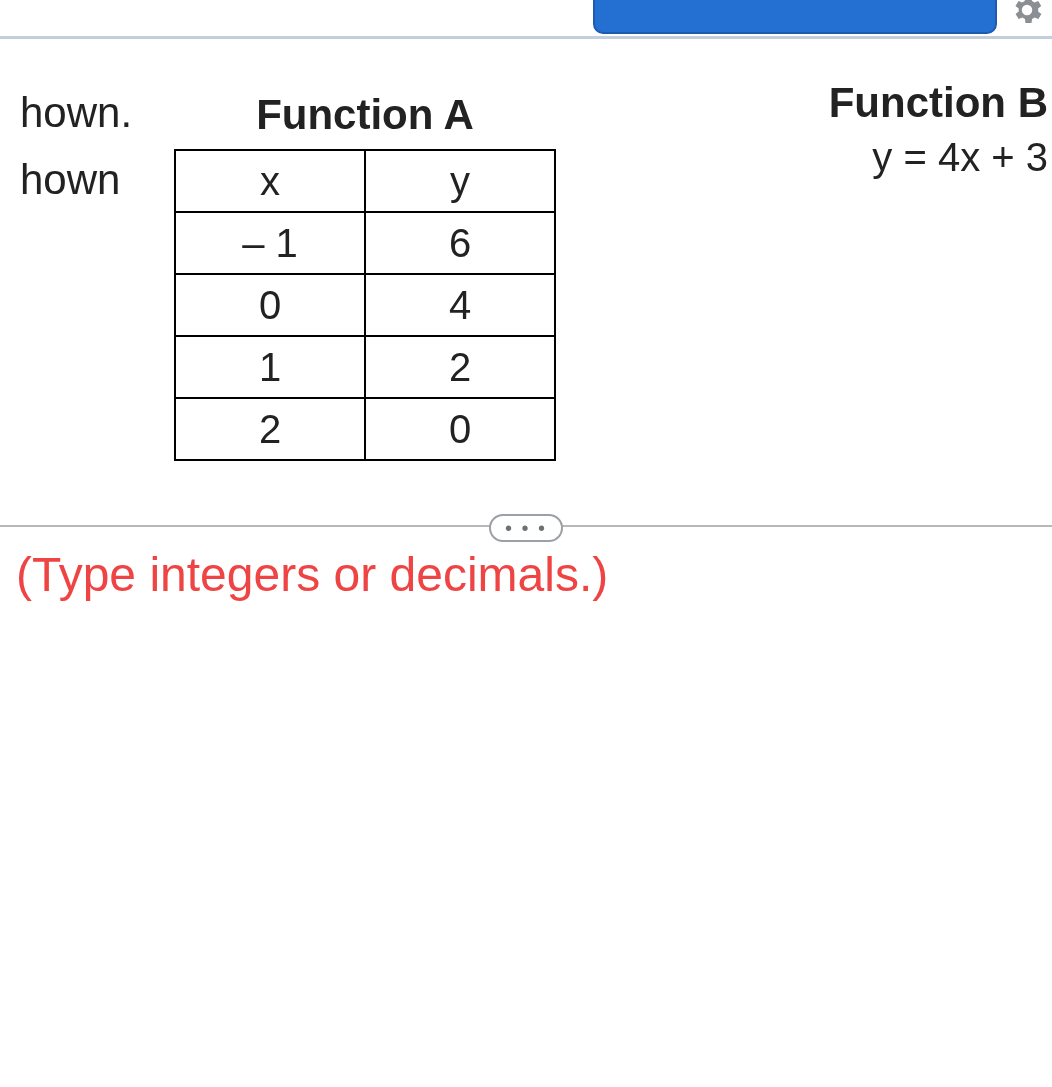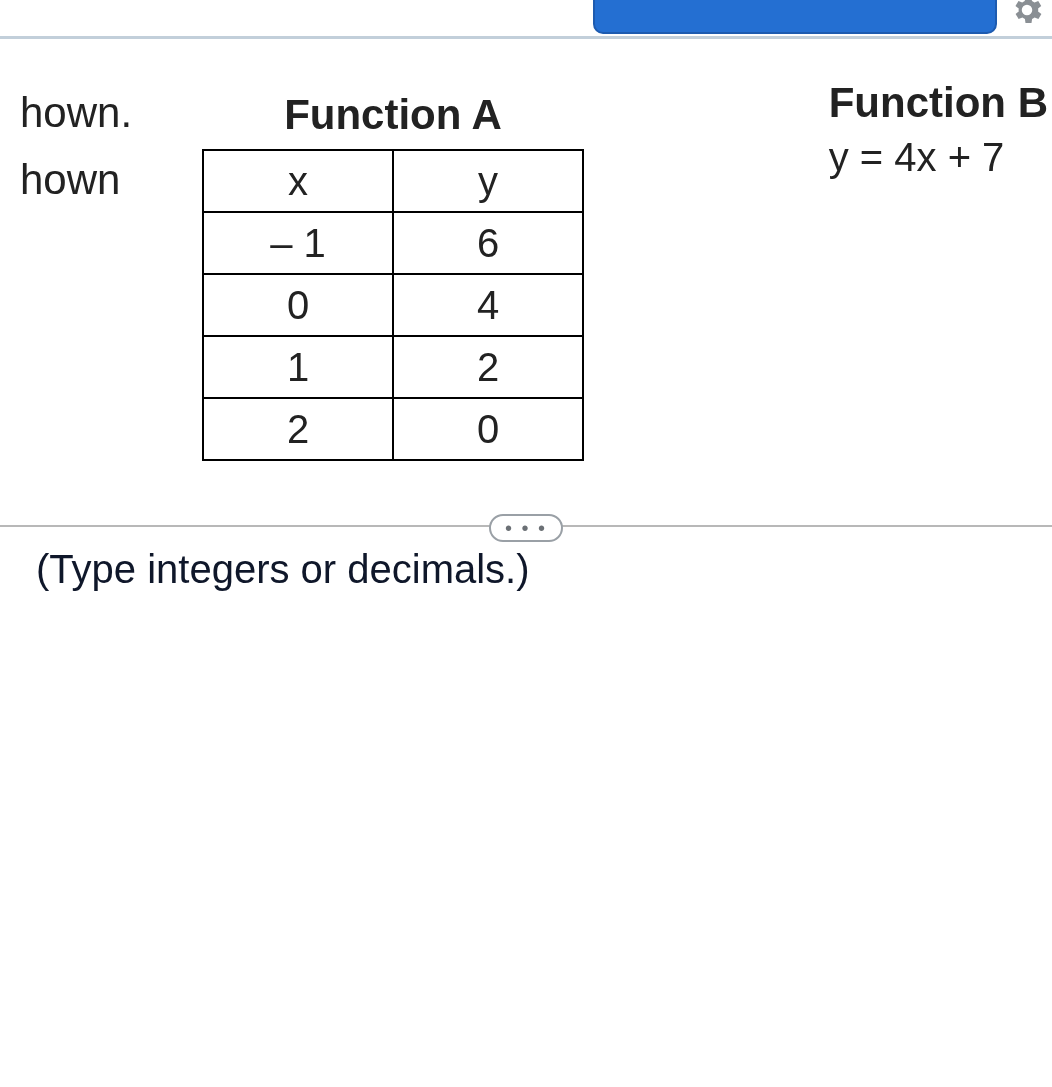--- a/index.html
+++ b/index.html
@@ -1,36 +1,36 @@
 <!DOCTYPE html>
 <html><head>
 <meta charset="utf-8">
 <style>
   html,body{margin:0;padding:0;font-family:Arial,Helvetica,sans-serif;color:#222;background:#fff}
   .page{width:1052px;height:1087px;position:relative;overflow:hidden}
   .topbar{height:36px;border-bottom:3px solid #c2cfda;position:relative;background:#fff}
   .topbar .blue-btn{position:absolute;right:55px;top:-30px;height:60px;width:400px;background:#246fd2;border:2px solid #1d5bb0;border-radius:10px}
   .topbar .gear-frag{position:absolute;right:5px;top:-10px;width:40px;height:40px;color:#8a8f94;font-size:40px;display:flex;align-items:center;justify-content:center}
-  .content{padding:40px 10px 0 20px;display:flex;align-items:flex-start;gap:52px}
+  .content{padding:40px 10px 0 20px;display:flex;align-items:flex-start;gap:24px}
   .left-frag{font-size:42px;line-height:1.6;color:#222;min-width:130px;margin-left:0}
   .funcA{flex:0 0 auto;text-align:center}
   .funcA h2{margin:12px 0 10px 0;font-size:42px;font-weight:bold}
   table.xy{border-collapse:collapse;margin:0 auto}
   table.xy td,table.xy th{border:2px solid #000;font-size:40px;font-weight:normal;width:160px;height:60px;text-align:center;padding:0 14px}
-  .funcB{flex:0 0 auto;text-align:left;margin-left:auto;margin-right:-6px}
+  .funcB{flex:0 0 auto;text-align:right;margin-left:auto;margin-right:-6px}
   .funcB h2{margin:0 0 8px 0;font-size:42px;font-weight:bold}
   .funcB .eq{font-size:40px}
   .sep-wrap{position:relative;margin:50px 0 0 0;height:30px}
   .sep-line{position:absolute;left:0;right:0;top:14px;border-top:2px solid #b8b8b8}
   .sep-pill{position:absolute;left:50%;transform:translateX(-50%);top:3px;background:#fff;border:2px solid #9aa0a6;border-radius:999px;width:70px;height:24px;display:flex;align-items:center;justify-content:center;color:#6b7075;font-size:20px;letter-spacing:2px}
   .answer{padding:50px 20px 0 36px;font-size:42px;line-height:1.8;color:#222}
   .dd{display:inline-flex;align-items:center;justify-content:center;width:50px;height:50px;border:3px solid #2b6fb3;vertical-align:middle;margin:0 10px;background:#fff;cursor:pointer}
   .dd svg{width:24px;height:24px}
   .numbox{display:inline-block;width:50px;height:50px;border:3px solid #2b6fb3;vertical-align:middle;margin:0 10px;background:#fff;font-size:32px;text-align:center}
-  .hint{color:#0f172a;font-size:40px;margin-top:6px;padding-left:36px}
+  .hint{color:#ef4444;font-size:48px;margin-top:6px;padding-left:16px}
 </style>
 </head>
 <body>
 
 <div class="page">
   <div class="topbar">
     <div class="blue-btn"></div>
     <div class="gear-frag">
       <svg viewBox="0 0 24 24" width="36" height="36">
           <path fill="#8a8f94" d="M19.4 13a7.5 7.5 0 0 0 .1-1 7.5 7.5 0 0 0-.1-1l2.1-1.6-2-3.4-2.5 1a7.6 7.6 0 0 0-1.7-1l-.4-2.7h-4l-.4 2.7a7.6 7.6 0 0 0-1.7 1l-2.5-1-2 3.4L6.5 11a7.5 7.5 0 0 0-.1 1 7.5 7.5 0 0 0 .1 1l-2.1 1.6 2 3.4 2.5-1a7.6 7.6 0 0 0 1.7 1l.4 2.7h4l.4-2.7a7.6 7.6 0 0 0 1.7-1l2.5 1 2-3.4Zm-7.4 2.5A3.5 3.5 0 1 1 15.5 12 3.5 3.5 0 0 1 12 15.5Z"></path>
@@ -67,21 +67,21 @@
         <tr>
           <td>2</td>
           <td>0</td>
         </tr>
       </tbody>
         </table>
     </div>
 
     <div class="funcB">
       <h2>Function B</h2>
-      <div class="eq">y = 4x + 7</div>
+      <div class="eq">y = 4x + 3</div>
     </div>
   </div>
 
   <div class="sep-wrap">
     <div class="sep-line"></div>
     <div class="sep-pill">
       <span>• • •</span>
     </div>
   </div>
 

